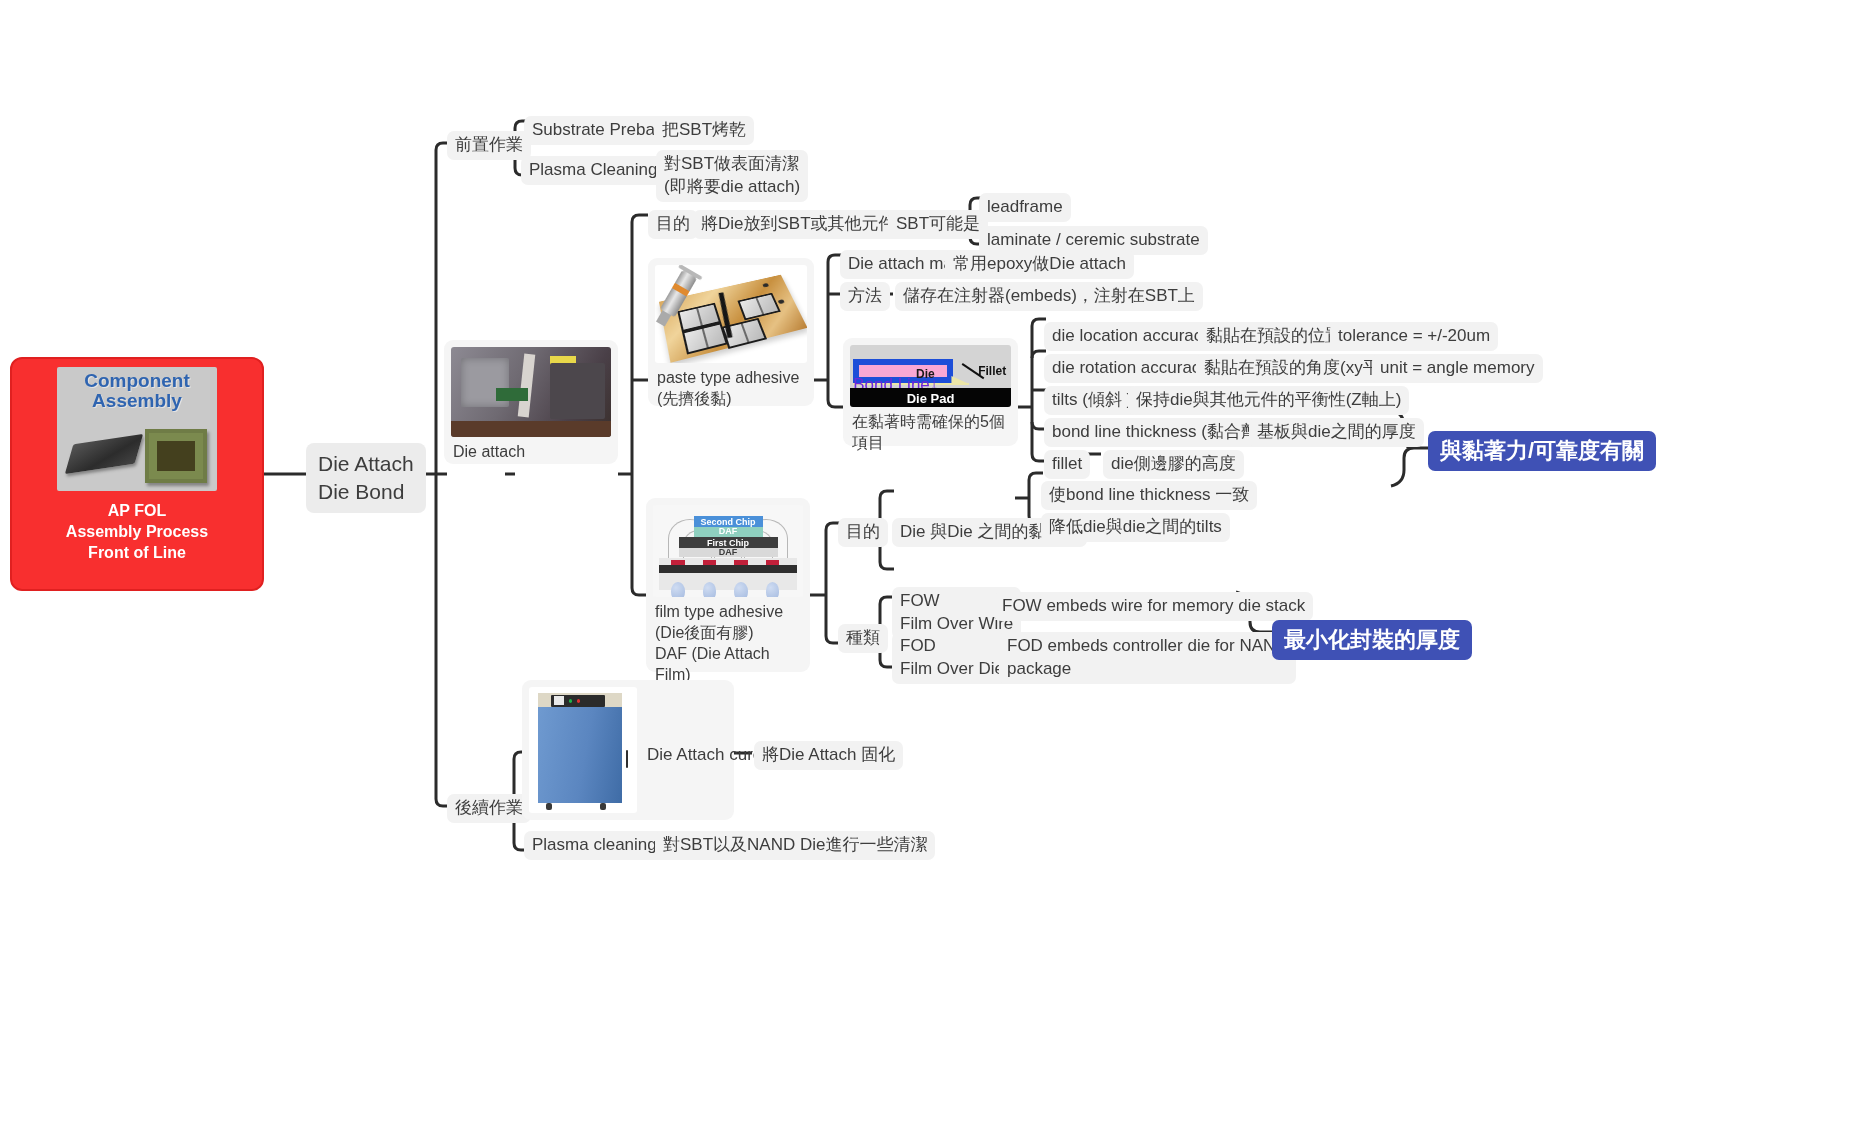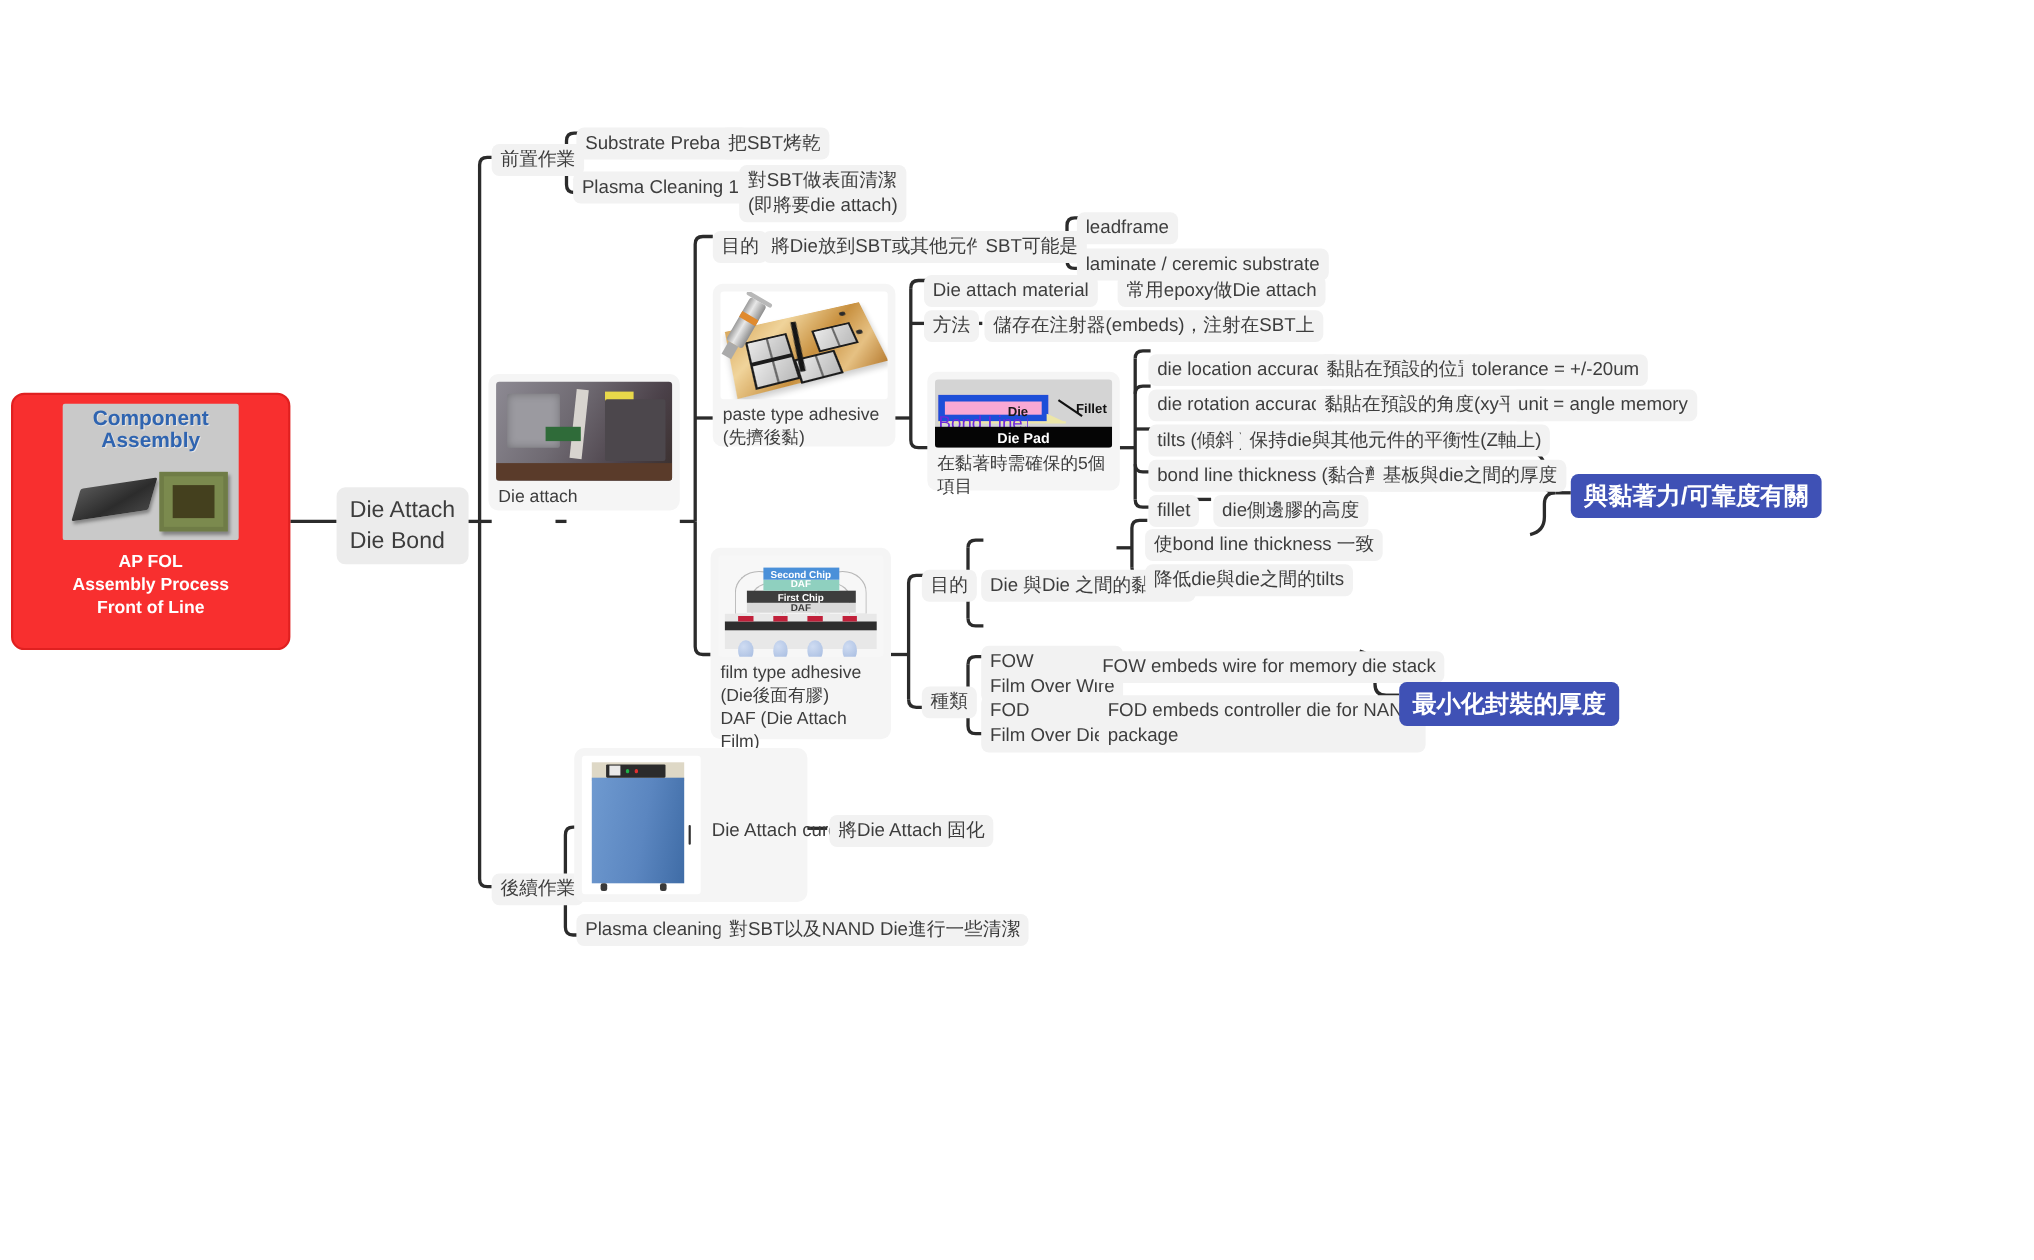--- a/index.html
+++ b/index.html
@@ -289,21 +289,21 @@
 Front of Line</div>
   </div>
 
   <div class="main-node">Die Attach
 Die Bond</div>
 
   <div class="node" style="left:447px;top:131px;">前置作業</div>
   <div class="node" style="left:524px;top:116px;">Substrate Prebake</div>
   <div class="node" style="left:654px;top:116px;">把SBT烤乾</div>
   <div class="node" style="left:521px;top:156px;">Plasma Cleaning 1</div>
-  <div class="node" style="left:672px;top:150px;">對SBT做表面清潔
+  <div class="node" style="left:656px;top:150px;">對SBT做表面清潔
 (即將要die attach)</div>
 
   <div class="card" style="left:444px;top:340px;width:174px;height:124px;">
     <span class="ph photo-machine" style="width:160px;height:90px;">
       <span class="pm-arm"></span>
       <span class="pm-yellow"></span>
       <span class="pm-green"></span>
       <span class="pm-floor"></span>
     </span>
     <div class="cap">Die attach</div>
@@ -328,21 +328,21 @@
       </span>
       <span class="syringe">
         <span class="syr-band"></span>
       </span>
     </span>
     <div class="cap">paste type adhesive
 (先擠後黏)</div>
   </div>
 
   <div class="node" style="left:840px;top:250px;">Die attach material</div>
-  <div class="node" style="left:1016px;top:250px;">常用epoxy做Die attach</div>
+  <div class="node" style="left:945px;top:250px;">常用epoxy做Die attach</div>
   <div class="node" style="left:840px;top:282px;">方法</div>
   <div class="node" style="left:895px;top:282px;">儲存在注射器(embeds)，注射在SBT上</div>
 
   <div class="card" style="left:843px;top:338px;width:175px;height:108px;">
     <span class="ph diag-bond" style="width:161px;height:62px;">
       <span class="db-die">
         <span class="t">Die</span>
       </span>
       <span class="db-fillet"></span>
       <span class="db-bondline"></span>

